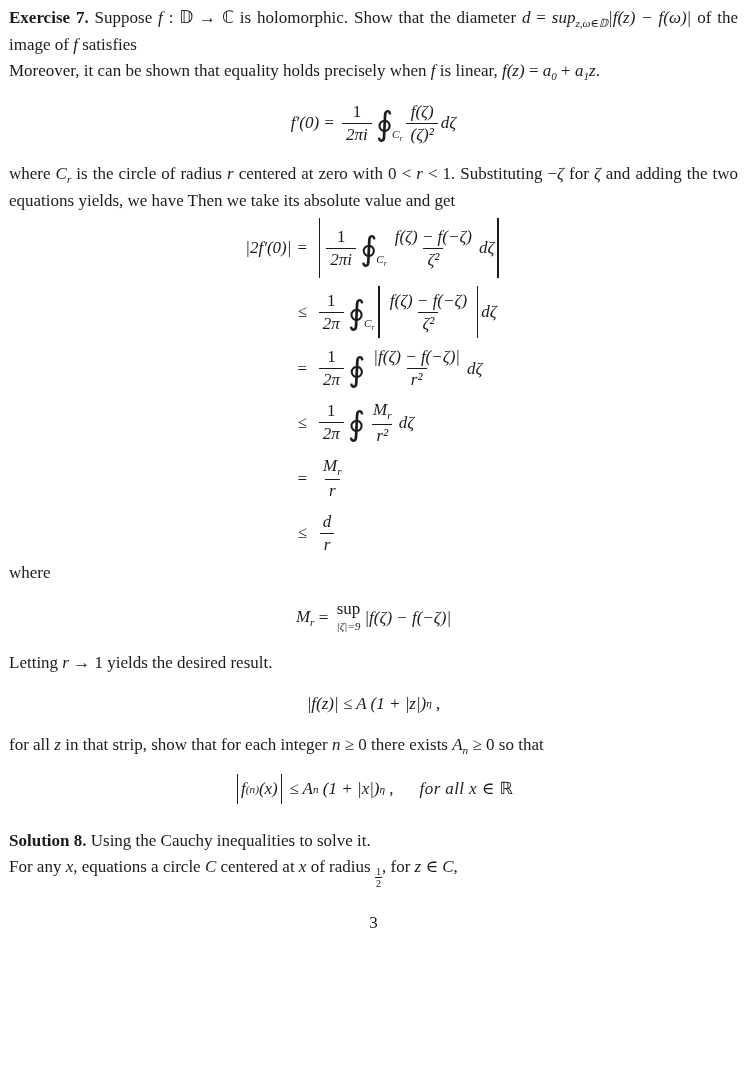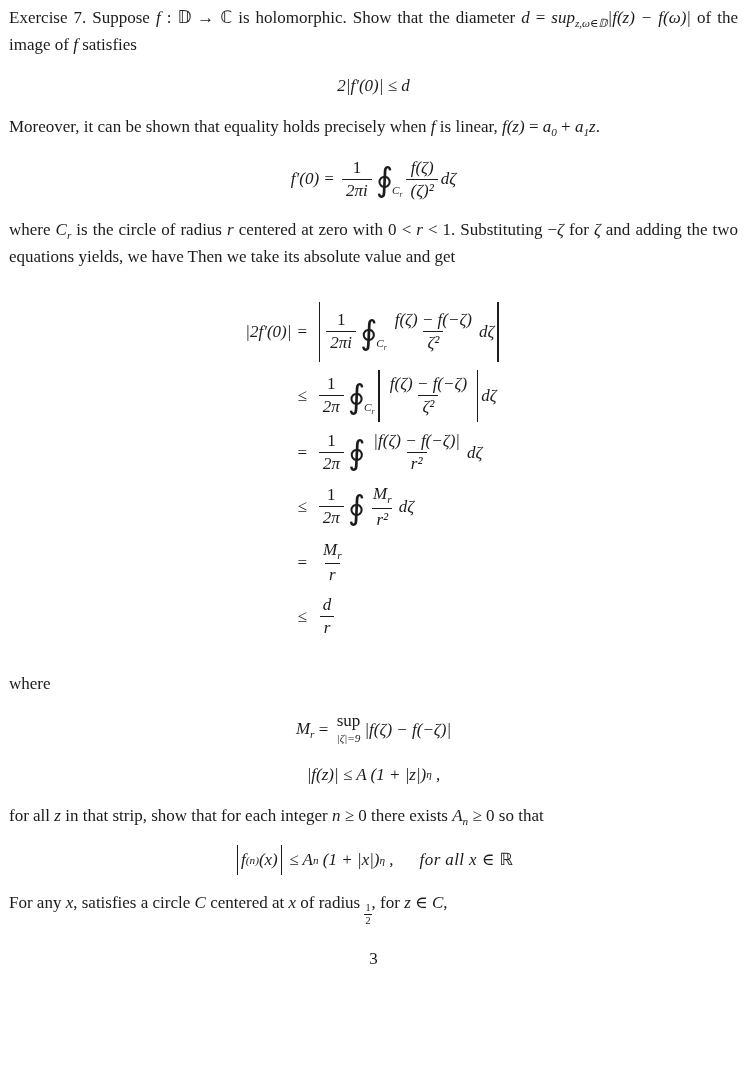--- a/index.html
+++ b/index.html
@@ -11,21 +11,21 @@
     font-size: 17px;
     line-height: 1.52;
   }
   .page { padding: 5px 9px 28px 9px; }
 
   .para { margin: 0; text-align: justify; }
   .gap-top { margin-top: 24px; }
 
   .rt-rm { font-style: normal; }
   .rt-it { font-style: italic; }
-  .rt-bd { font-weight: normal; margin-top: 7px; }
+  .rt-bd { font-weight: bold; margin-top: 7px; }
   .rt-bb { font-family: "DejaVu Sans", "DejaVu Serif", serif; }
   .rt-sub { font-size: 66%; vertical-align: sub; font-style: italic; }
   .rt-sup { font-size: 66%; vertical-align: super; }
 
   .sfrac { display: inline-flex; flex-direction: column; align-items: center;
            font-size: 60%; vertical-align: -22%; line-height: 1.15; font-style: normal; }
   .sfrac .sfd { border-top: 1px solid #1b1b1b; padding: 0 1px; }
 
   .eq { display: flex; align-items: center; justify-content: center;
         margin: 15px 0; font-style: italic; }
@@ -44,41 +44,38 @@
 
   .ssub { font-size: 66%; vertical-align: sub; font-style: italic; }
   .vsub { white-space: nowrap; }
 
   .vbar { width: 1.3px; background: #1b1b1b; align-self: center; margin: 0 3px; flex: none; }
   .vbar.xl { height: 60px; }
   .vbar.lg { height: 52px; }
   .vbar.md { height: 30px; }
 
   .align { display: grid; grid-template-columns: auto auto; width: fit-content;
-           margin: 32px auto; row-gap: 8px; font-style: italic; }
+           margin: 4px auto; row-gap: 8px; font-style: italic; }
   .acell { display: flex; align-items: center; }
   .alhs { justify-content: flex-end; padding-right: 6px; white-space: pre; }
   .arel { padding-right: 9px; font-style: normal; }
 
   .limop { display: inline-flex; flex-direction: column; align-items: center; margin: 0 4px; }
   .limop .lname { font-style: normal; line-height: 1.1; }
   .limop .lsub { font-size: 66%; margin-top: -1px; white-space: nowrap; }
 
   .eqnote { margin-left: 26px; letter-spacing: 0.4px; }
 </style>
 </head>
 <body>
 
 <div class="page">
 
   <p class="para"><span class="rt-bd">Exercise 7.</span><span class="rt-rm"> Suppose </span><span class="rt-it">f</span><span class="rt-rm"> : </span><span class="rt-bb">𝔻</span><span class="rt-rm"> → </span><span class="rt-bb">ℂ</span><span class="rt-rm"> is holomorphic. Show that the diameter </span><span class="rt-it">d</span><span class="rt-rm"> = </span><span class="rt-it">sup</span><span class="rt-sub">z,ω∈𝔻</span><span class="rt-it">|f(z) − f(ω)|</span><span class="rt-rm"> of the image of </span><span class="rt-it">f</span><span class="rt-rm"> satisfies</span></p>
 
-  <div class="eq">
-    <span class="mi">2|f′(0)| ≤ d</span>
-  </div>
 
   <p class="para"><span class="rt-rm">Moreover, it can be shown that equality holds precisely when </span><span class="rt-it">f</span><span class="rt-rm"> is linear, </span><span class="rt-it">f(z)</span><span class="rt-rm"> = </span><span class="rt-it">a</span><span class="rt-sub">0</span><span class="rt-rm"> + </span><span class="rt-it">a</span><span class="rt-sub">1</span><span class="rt-it">z</span><span class="rt-rm">.</span></p>
 
 
   <div class="eq">
     <span class="mi">f′(0) = </span>
     <span class="frac">
       <span class="num up">1</span>
       <span class="den">2πi</span>
     </span>
@@ -195,20 +192,21 @@
   <div class="eq">
     <span class="vsub"><span>M</span><span class="ssub">r</span></span>
     <span class="mi up"> = </span>
     <span class="limop">
       <span class="lname">sup</span>
       <span class="lsub">|ζ|=9</span>
     </span>
     <span class="mi">|f(ζ) − f(−ζ)|</span>
   </div>
 
+  <p class="para"><span class="rt-rm">Letting </span><span class="rt-it">r</span><span class="rt-rm"> → 1 yields the desired result.</span></p>
 
 
   <div class="eq">
     <span class="mi">|f(z)| ≤ A (1 + |z|)</span>
       <span class="rt-sup">η</span>
       <span class="mi up"> ,</span>
   </div>
 
   <p class="para"><span class="rt-rm">for all </span><span class="rt-it">z</span><span class="rt-rm"> in that strip, show that for each integer </span><span class="rt-it">n</span><span class="rt-rm"> ≥ 0 there exists </span><span class="rt-it">A</span><span class="rt-sub">n</span><span class="rt-rm"> ≥ 0 so that</span></p>
 
@@ -219,21 +217,22 @@
       <span class="mi">(x)</span>
       <span class="vbar md"></span>
     <span class="mi"> ≤ A</span>
       <span class="ssub">n</span>
       <span class="mi"> (1 + |x|)</span>
       <span class="rt-sup">η</span>
       <span class="mi up"> ,</span>
     <span class="eqnote"><span class="rt-it">for all </span><span class="rt-it">x</span><span class="rt-rm"> ∈ </span><span class="rt-bb">ℝ</span></span>
   </div>
 
-  <p class="para"><span class="rt-rm">For any </span><span class="rt-it">x</span><span class="rt-rm">, satisfies a circle </span><span class="rt-it">C</span><span class="rt-rm"> centered at </span><span class="rt-it">x</span><span class="rt-rm"> of radius </span><span class="sfrac">
+  <p class="para gap-top"><span class="rt-bd">Solution 8.</span><span class="rt-rm"> Using the Cauchy inequalities to solve it.</span></p>
+  <p class="para"><span class="rt-rm">For any </span><span class="rt-it">x</span><span class="rt-rm">, equations a circle </span><span class="rt-it">C</span><span class="rt-rm"> centered at </span><span class="rt-it">x</span><span class="rt-rm"> of radius </span><span class="sfrac">
         <span class="sfn">1</span>
         <span class="sfd">2</span>
       </span><span class="rt-rm">, for </span><span class="rt-it">z</span><span class="rt-rm"> ∈ </span><span class="rt-it">C</span><span class="rt-rm">,</span></p>
 
   <div class="eq" style="margin-top:22px;">
 
     <span class="frac">
       <span class="num up">3</span>
 
     </span>

